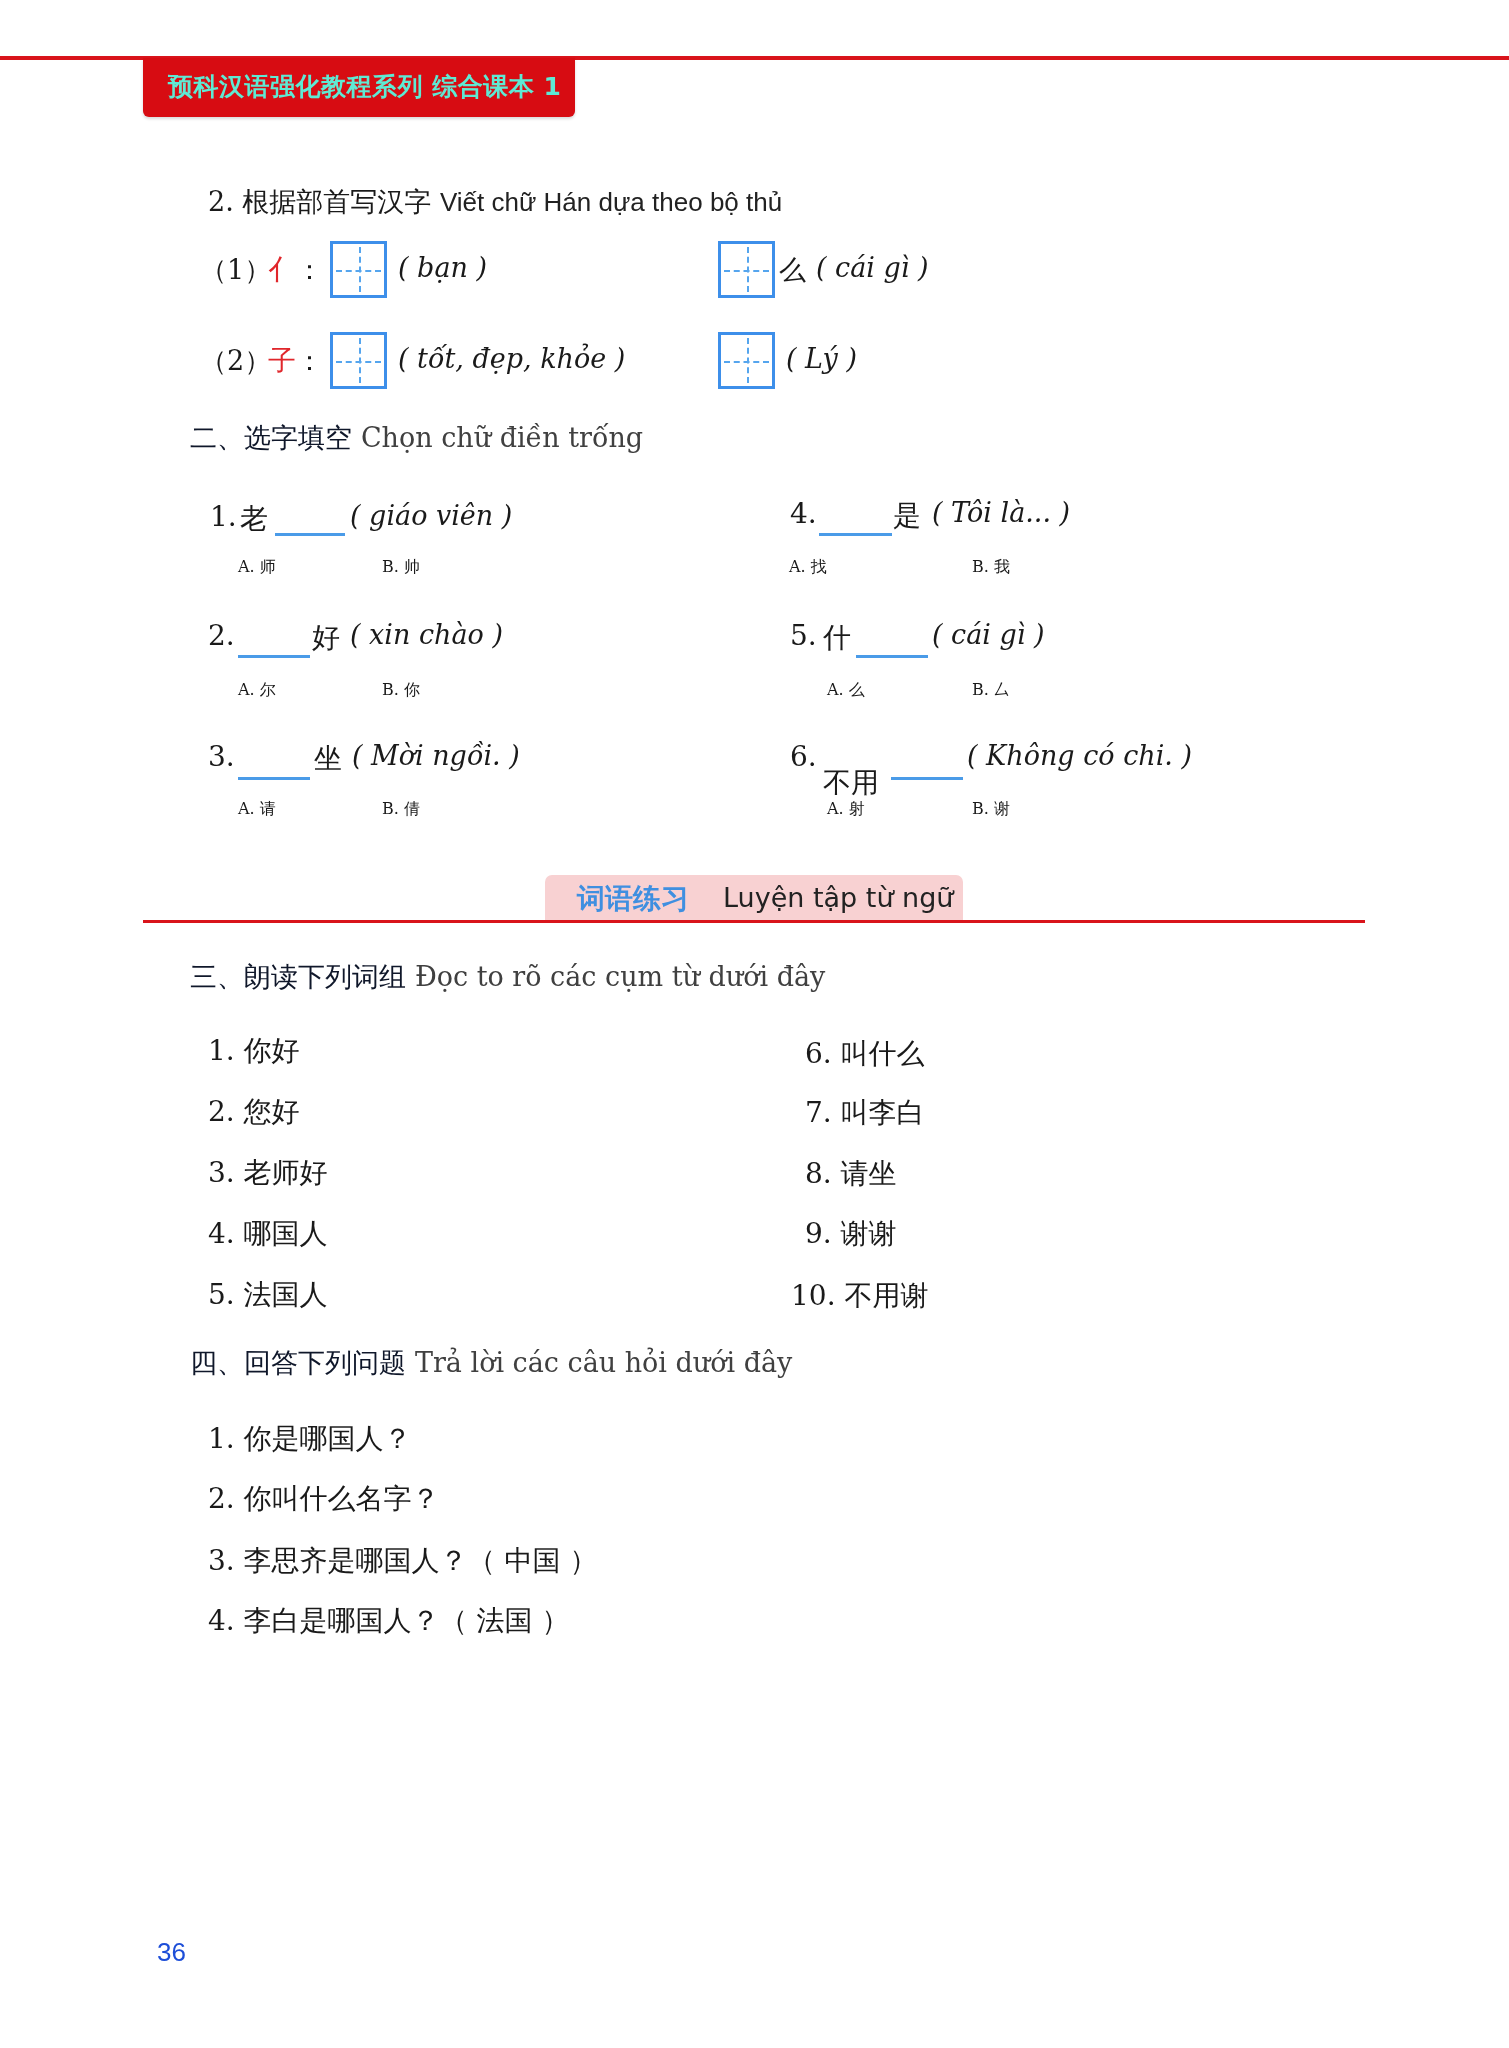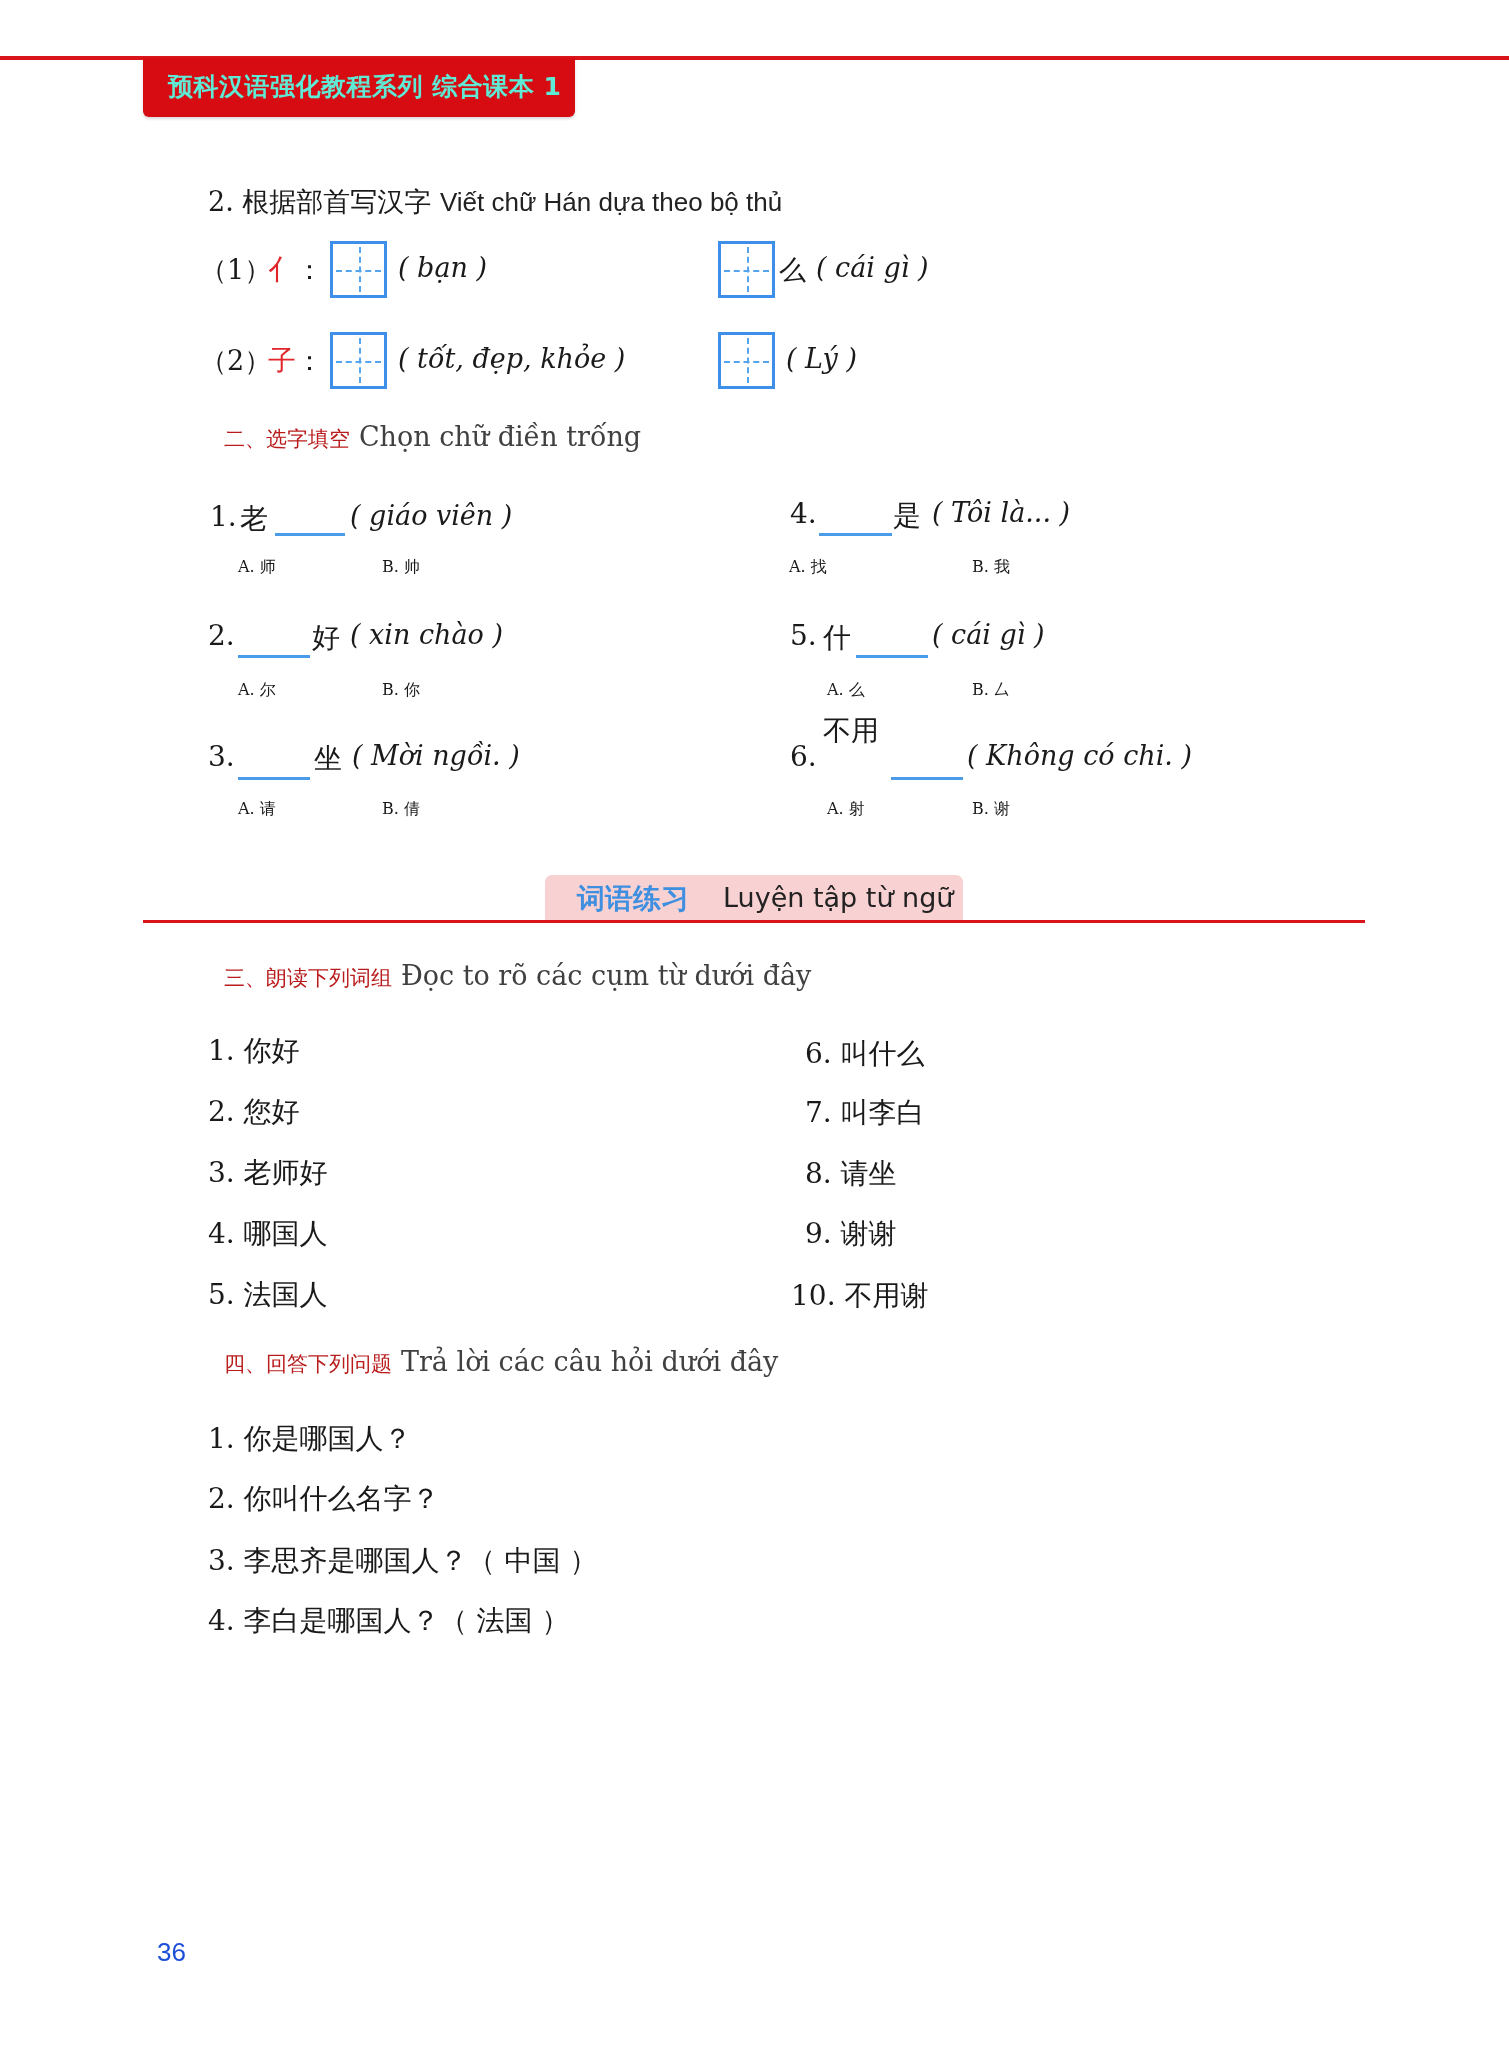--- a/index.html
+++ b/index.html
@@ -15,21 +15,21 @@
                 font-size:25px; letter-spacing:0.5px; }
   .ex-title { font-size:27px; }
   .ex-title .viet { font-family:"Liberation Sans","DejaVu Sans",sans-serif; font-size:26px; color:#222; }
   .lbl { font-size:27px; }
   .radical { color:#e0262b; font-size:28px; }
   .tianzige { position:absolute; width:57px; height:57px; border:3px solid #3d8fea; box-sizing:border-box; }
   .tianzige .h { position:absolute; left:3px; right:3px; top:50%; border-top:2px dashed #55a5ee; }
   .tianzige .v { position:absolute; top:3px; bottom:3px; left:50%; border-left:2px dashed #55a5ee; }
   .gloss { font-style:italic; font-size:27px; }
   .sec-head { font-size:28px; }
-  .sec-head .cn { color:#b91c1c; font-family:"DejaVu Sans","Liberation Sans",sans-serif; font-size:21px;margin-left:34px; }
+  .sec-head .cn { color:#0f172a; font-family:"DejaVu Sans","Liberation Sans",sans-serif; font-size:27px; }
   .sec-head .vi { color:#404040; font-size:27px; }
   .q { font-size:28px; }
   .blank { position:absolute; height:3px; background:#4a9be8; }
   .opt { font-size:16px; }
   .band-rule { position:absolute; left:143px; top:920px; width:1222px; height:3px; background:#d9141b; }
   .band-tab { position:absolute; left:545px; top:875px; width:418px; height:46px;
               background:#f8d1d2; border-radius:7px 7px 0 0; }
   .band-tab .cn { position:absolute; left:32px; top:5px; color:#3f8fe0;
               font-family:"DejaVu Sans","Liberation Sans",sans-serif; font-weight:bold; font-size:28px; }
   .band-tab .vi { position:absolute; left:178px; top:7px; color:#222;
@@ -113,21 +113,21 @@
 <span class="abs opt" style="left:972px; top:557px;">B. 我</span>
 
 <span class="abs q" style="left:790px; top:619px;">5.</span>
 <span class="abs q" style="left:823px; top:619px;">什</span>
 <div class="blank" style="left:856px; top:655px; width:72px;"></div>
 <span class="abs gloss" style="left:932px; top:619px;">( cái gì )</span>
 <span class="abs opt" style="left:827px; top:680px;">A. 么</span>
 <span class="abs opt" style="left:972px; top:680px;">B. 厶</span>
 
 <span class="abs q" style="left:790px; top:740px;">6.</span>
-<span class="abs q" style="left:823px; top:712px;font-family:Liberation Mono, monospace;">不用</span>
+<span class="abs q" style="left:823px; top:764px;font-family:Liberation Mono, monospace;">不用</span>
 <div class="blank" style="left:891px; top:777px; width:72px;"></div>
 <span class="abs gloss" style="left:967px; top:740px;">( Không có chi. )</span>
 <span class="abs opt" style="left:827px; top:799px;">A. 射</span>
 <span class="abs opt" style="left:972px; top:799px;">B. 谢</span>
 
 <div class="band-tab">
   <span class="cn">词语练习</span>
   <span class="vi">Luyện tập từ ngữ</span>
 </div>
 <div class="band-rule"></div>

